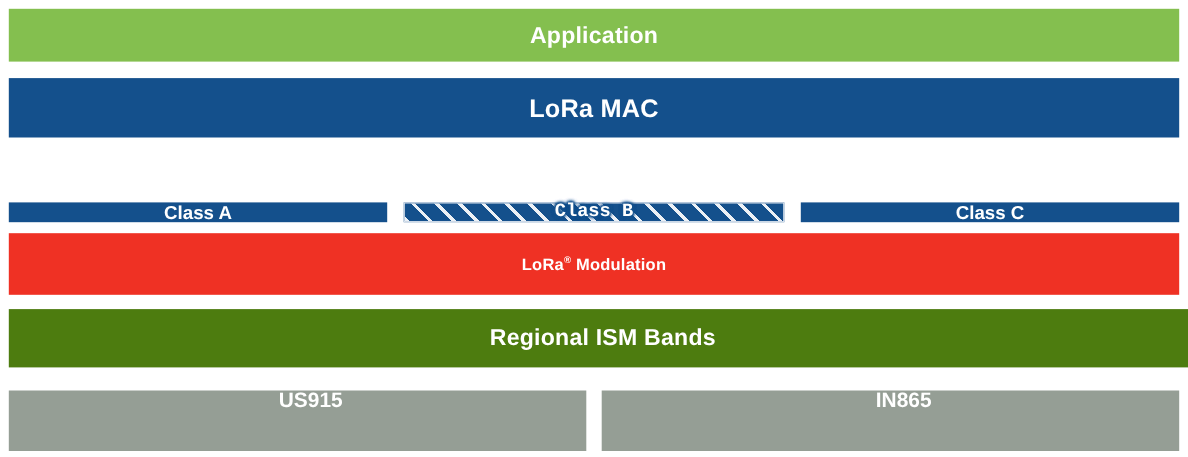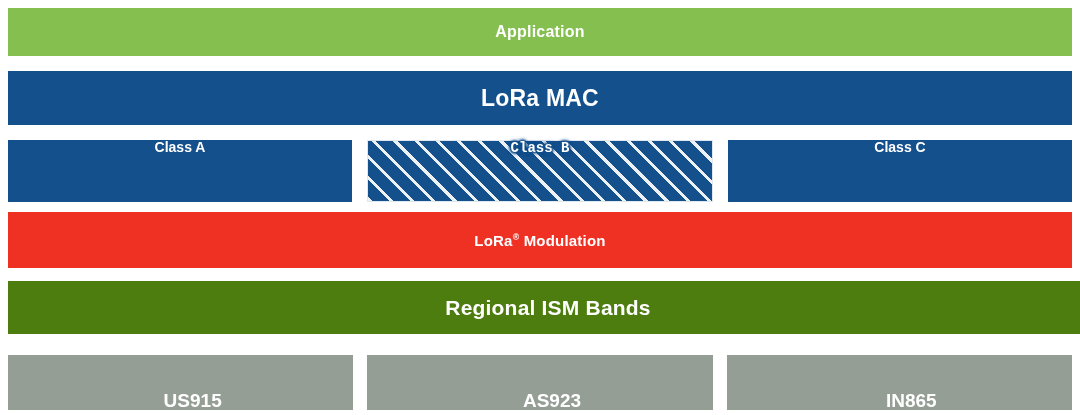--- a/index.html
+++ b/index.html
@@ -31,21 +31,21 @@
     line-height: 1;
   }
 
   
   .row-application {
     left: 8px;
     top: 8px;
     width: 1064px;
     height: 48px;
     background: #84bf4f;
-    font-size: 16px;
+    font-size: 21px;
   }
 
   
   .row-mac {
     left: 8px;
     top: 71px;
     width: 1064px;
     height: 54px;
     background: #14508c;
     font-size: 23px;
@@ -57,28 +57,29 @@
     left: 8px;
     top: 140px;
     width: 1064px;
     height: 62px;
     display: flex;
     gap: 15px;
   }
   .class-box {
     flex: 1 1 0;
     display: flex;
-    align-items: flex-start;
+    align-items: flex-end;
     justify-content: center;
     background: #14508c;
     color: #ffffff;
     font-weight: bold;
-    font-size: 14px;
+    font-size: 17px;
     box-sizing: border-box;
     line-height: 1;
+    margin-top: 44px;
   }
   .class-box.hatched {
     position: relative;
     border: 1px solid #dfe7f0;
     background-color: #14508c;
     background-image: repeating-linear-gradient(
       45deg,
       rgba(255,255,255,0.92) 0px,
       rgba(255,255,255,0.92) 3px,
       rgba(20,80,140,0) 3px,
@@ -127,21 +128,21 @@
     left: 8px;
     top: 355px;
     width: 1064px;
     height: 55px;
     display: flex;
     gap: 14px;
   }
   .band-box {
     flex: 1 1 0;
     display: flex;
-    align-items: flex-end;
+    align-items: flex-start;
     justify-content: center;
     background: #959e95;
     color: #ffffff;
     font-weight: bold;
     font-size: 19px;
     box-sizing: border-box;
     line-height: 1;
     padding-left: 24px;
   }
 </style>
@@ -176,20 +177,17 @@
 
   <div class="layer row-ism">
     <span>Regional ISM Bands</span>
   </div>
 
   <div class="row-bands">
     <div class="band-box">
       <span>US915</span>
     </div>
     <div class="band-box">
-      <span>AS923</span>
-    </div>
-    <div class="band-box">
       <span>IN865</span>
     </div>
   </div>
 
 </div>
 
 </body></html>

